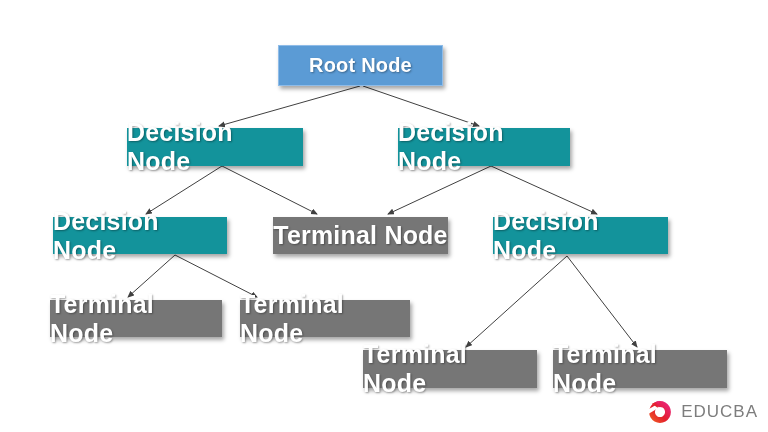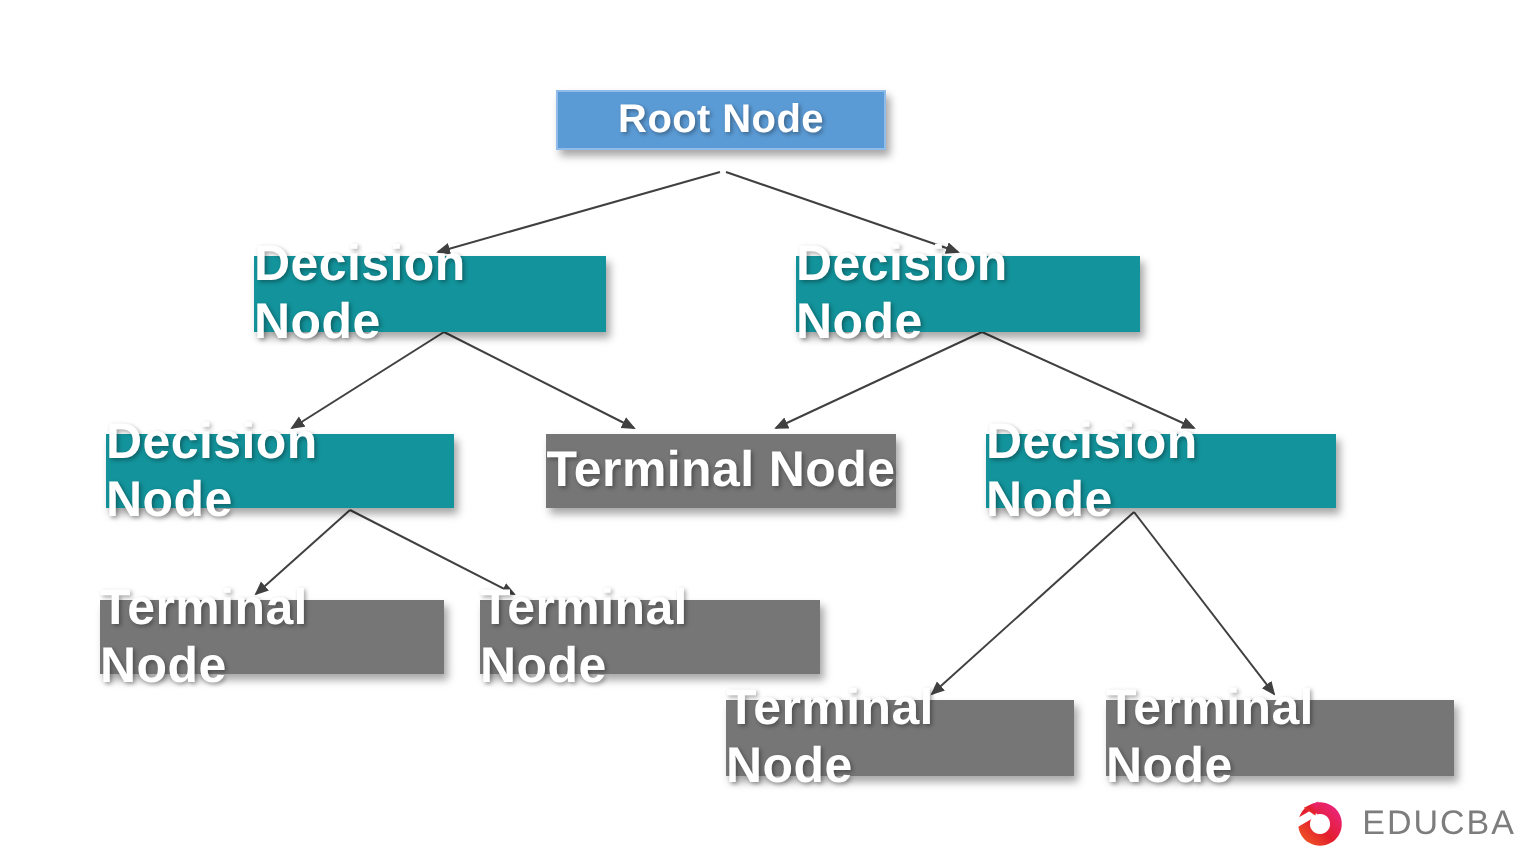--- a/index.html
+++ b/index.html
@@ -20,21 +20,21 @@
     color:#ffffff;
     font-weight:bold;
     font-size:25px;
     letter-spacing:0.2px;
     text-shadow:1px 1px 2px rgba(0,0,0,0.35);
     box-shadow:2px 3px 4px rgba(0,0,0,0.35);
     box-sizing:border-box;
   }
   .node.root { border:1px solid #8FBCE8; font-size:20px; }
   
-  #n-root { left:278px; top:45px;  width:165px; height:30px; }
+  #n-root { left:278px; top:45px;  width:165px; height:41px; }
   #n-d1   { left:127px; top:128px; width:176px; height:38px; }
   #n-d2   { left:398px; top:128px; width:172px; height:38px; }
   #n-d3   { left:53px;  top:217px; width:174px; height:37px; }
   #n-t1   { left:273px; top:217px; width:175px; height:37px; }
   #n-d4   { left:493px; top:217px; width:175px; height:37px; }
   #n-t2   { left:50px;  top:300px; width:172px; height:37px; }
   #n-t3   { left:240px; top:300px; width:170px; height:37px; }
   #n-t4   { left:363px; top:350px; width:174px; height:38px; }
   #n-t5   { left:553px; top:350px; width:174px; height:38px; }
 

